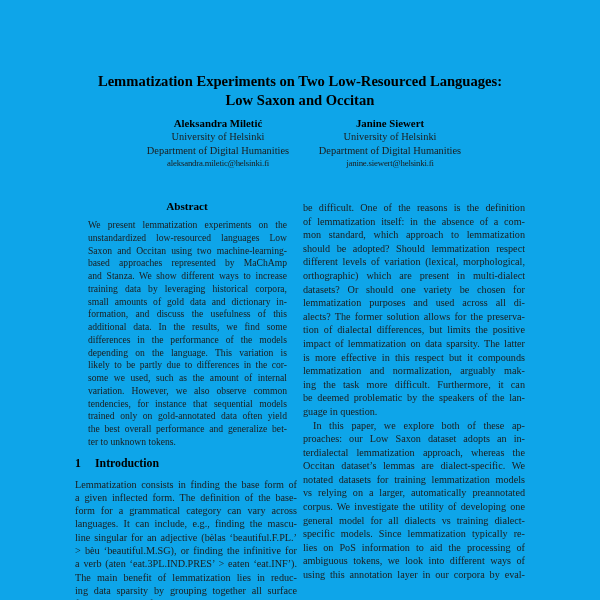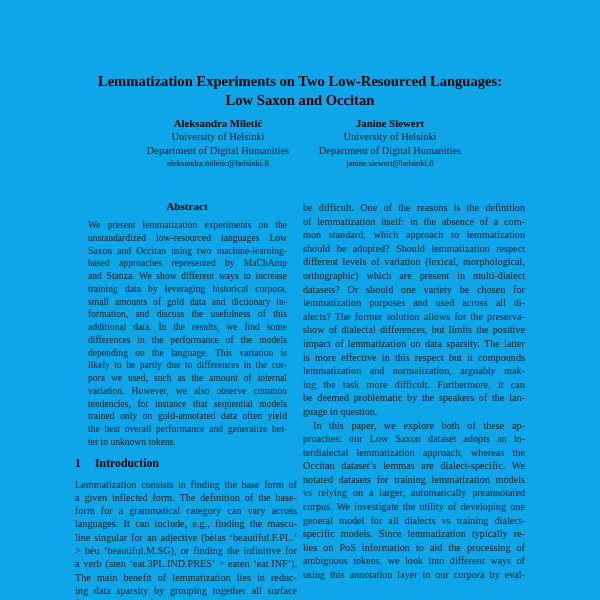--- a/index.html
+++ b/index.html
@@ -61,21 +61,21 @@
         <div class="jline">Saxon and Occitan using two machine-learning-</div>
         <div class="jline">based approaches represented by MaChAmp</div>
         <div class="jline">and Stanza. We show different ways to increase</div>
         <div class="jline">training data by leveraging historical corpora,</div>
         <div class="jline">small amounts of gold data and dictionary in-</div>
         <div class="jline">formation, and discuss the usefulness of this</div>
         <div class="jline">additional data. In the results, we find some</div>
         <div class="jline">differences in the performance of the models</div>
         <div class="jline">depending on the language. This variation is</div>
         <div class="jline">likely to be partly due to differences in the cor-</div>
-        <div class="jline">pora we used, such as the amount of internal</div>
+        <div class="jline">some we used, such as the amount of internal</div>
         <div class="jline">variation. However, we also observe common</div>
         <div class="jline">tendencies, for instance that sequential models</div>
         <div class="jline">trained only on gold-annotated data often yield</div>
         <div class="jline">the best overall performance and generalize bet-</div>
         <div class="jline lastleft">ter to unknown tokens.</div>
       </div>
     <div class="sec-head">
       <span class="sec-num">1</span><span>Introduction</span>
     </div>
     <div class="body-text">
@@ -96,21 +96,21 @@
     <div class="body-text">
         <div class="jline">be difficult.  One of the reasons is the definition</div>
         <div class="jline">of lemmatization itself: in the absence of a com-</div>
         <div class="jline">mon standard, which approach to lemmatization</div>
         <div class="jline">should be adopted? Should lemmatization respect</div>
         <div class="jline">different levels of variation (lexical, morphological,</div>
         <div class="jline">orthographic) which are present in multi-dialect</div>
         <div class="jline">datasets?  Or should one variety be chosen for</div>
         <div class="jline">lemmatization purposes and used across all di-</div>
         <div class="jline">alects? The former solution allows for the preserva-</div>
-        <div class="jline">show of dialectal differences, but limits the positive</div>
+        <div class="jline">tion of dialectal differences, but limits the positive</div>
         <div class="jline">impact of lemmatization on data sparsity. The latter</div>
         <div class="jline">is more effective in this respect but it compounds</div>
         <div class="jline">lemmatization and normalization, arguably mak-</div>
         <div class="jline">ing the task more difficult.  Furthermore, it can</div>
         <div class="jline">be deemed problematic by the speakers of the lan-</div>
         <div class="jline lastleft">guage in question.</div>
       </div>
     <div class="body-text">
         <div class="jline indent">In this paper, we explore both of these ap-</div>
         <div class="jline">proaches: our Low Saxon dataset adopts an in-</div>

